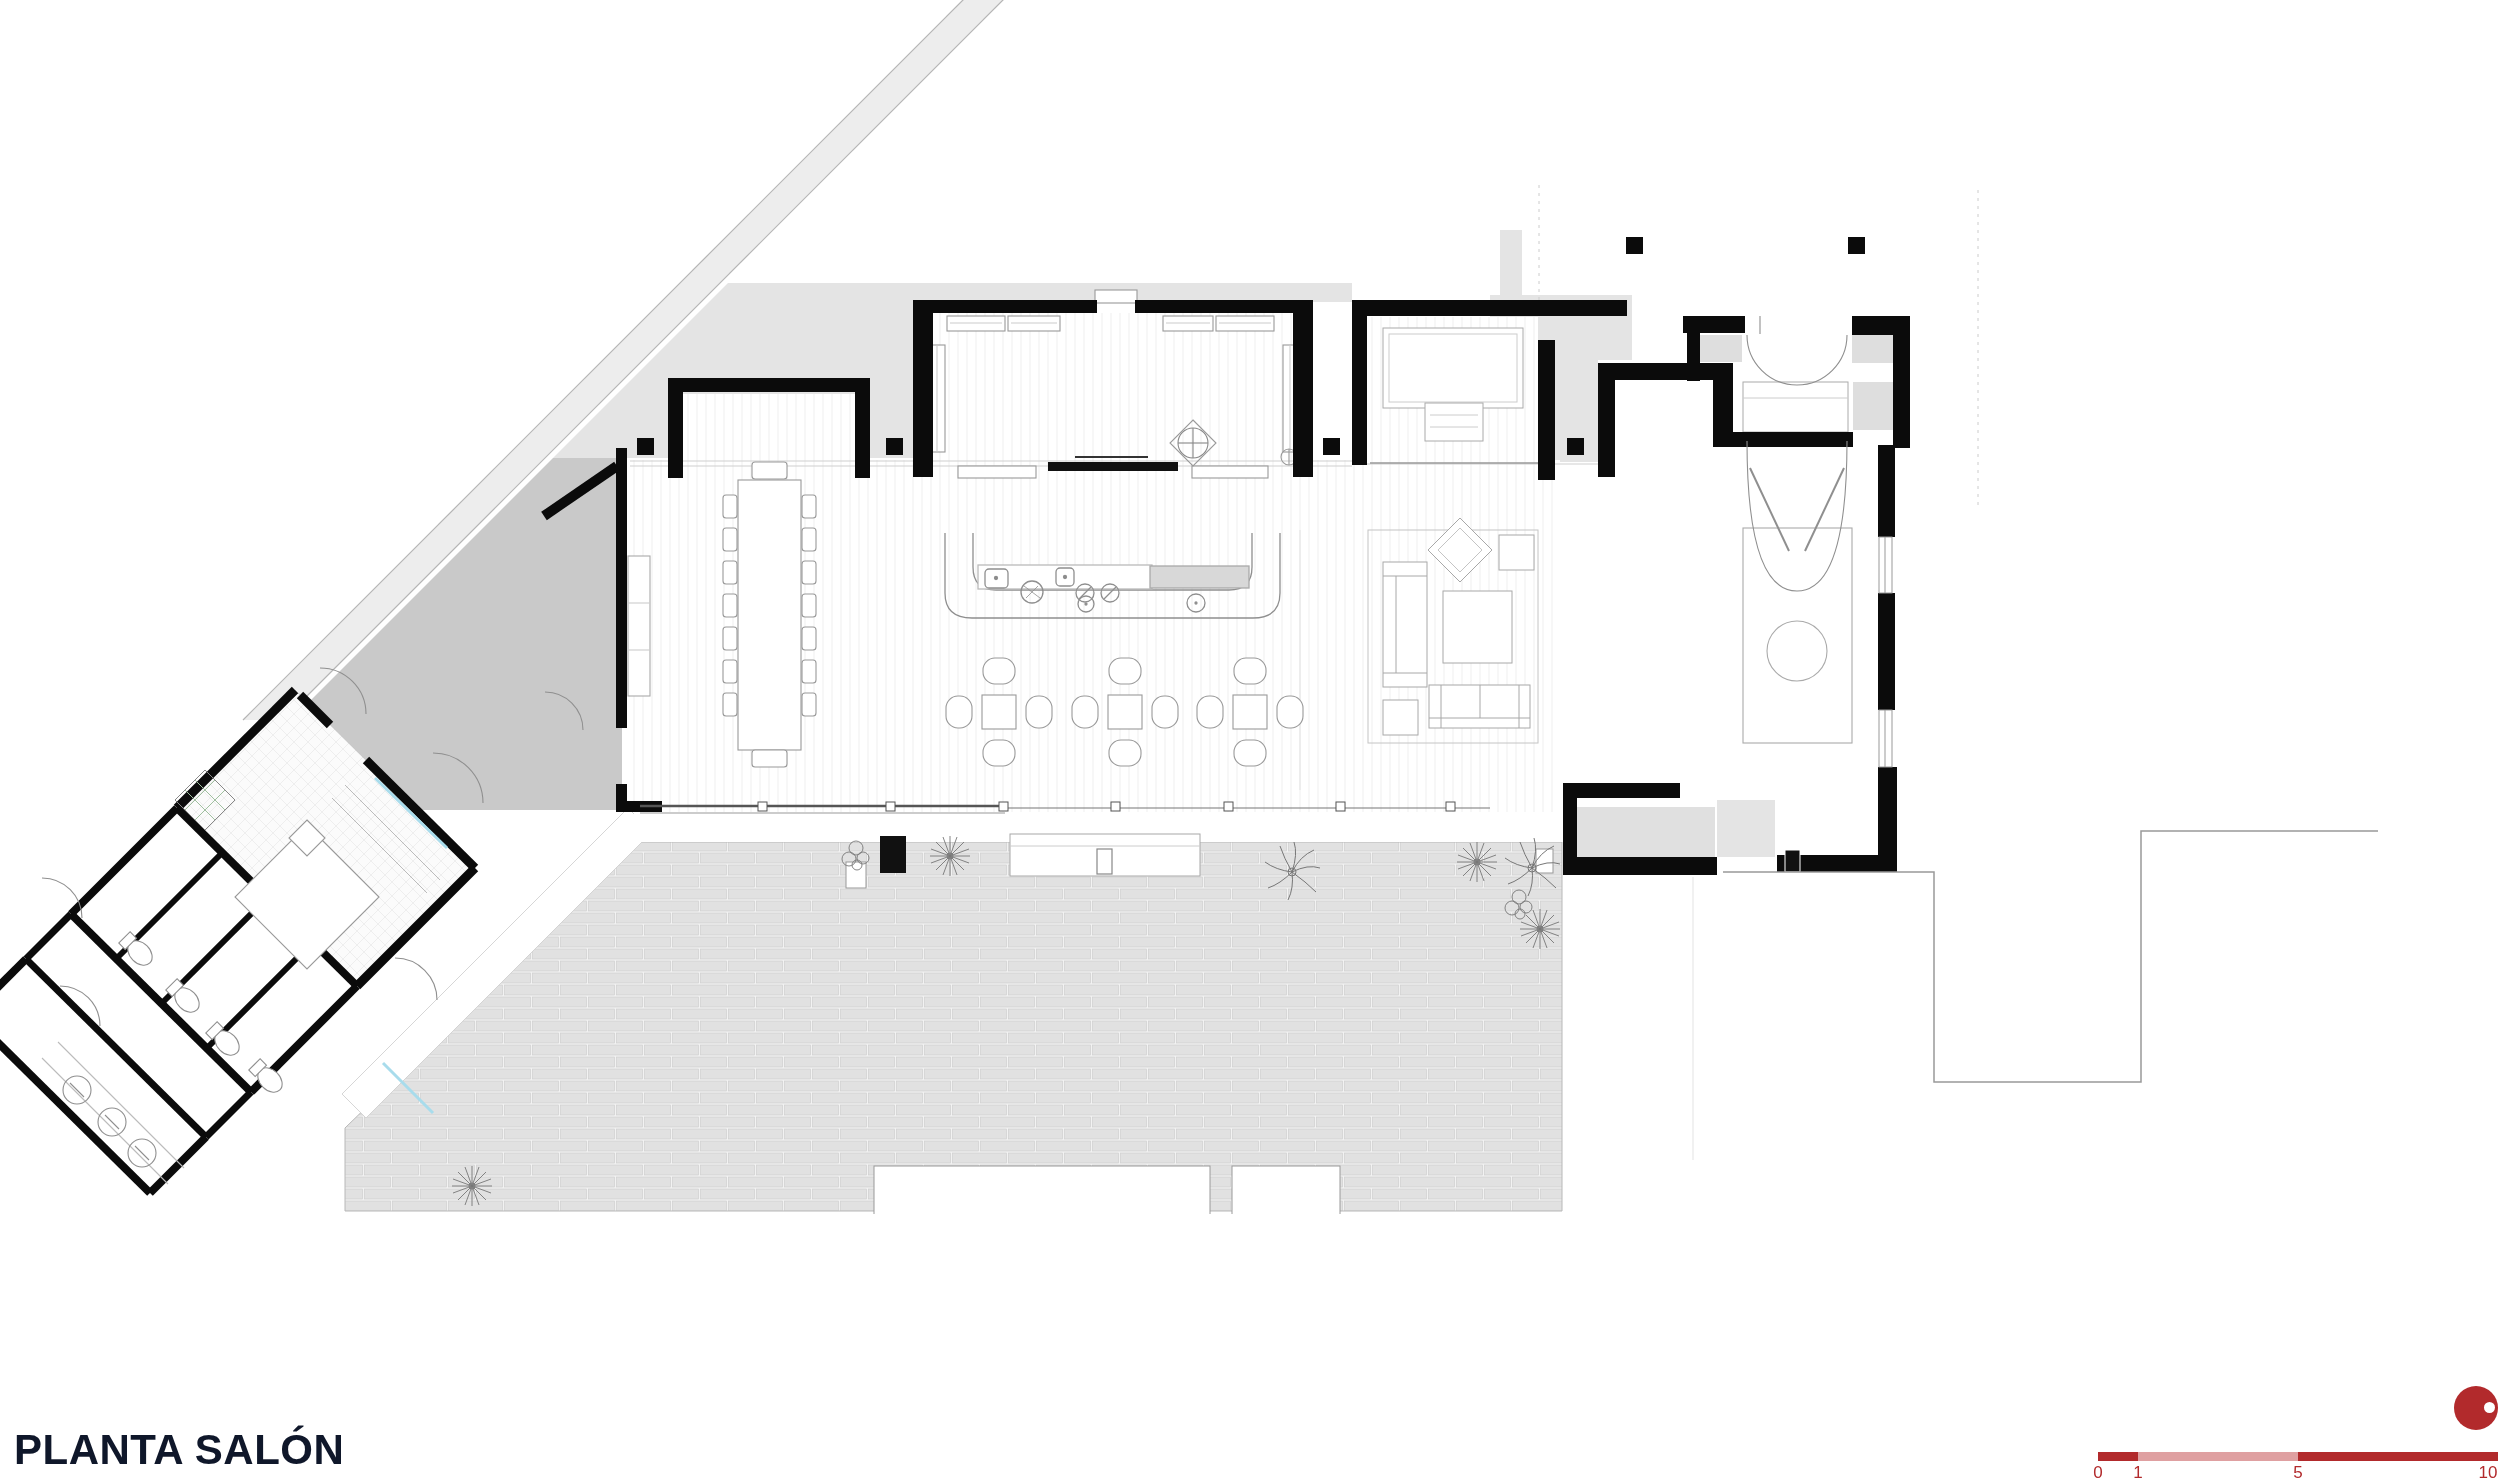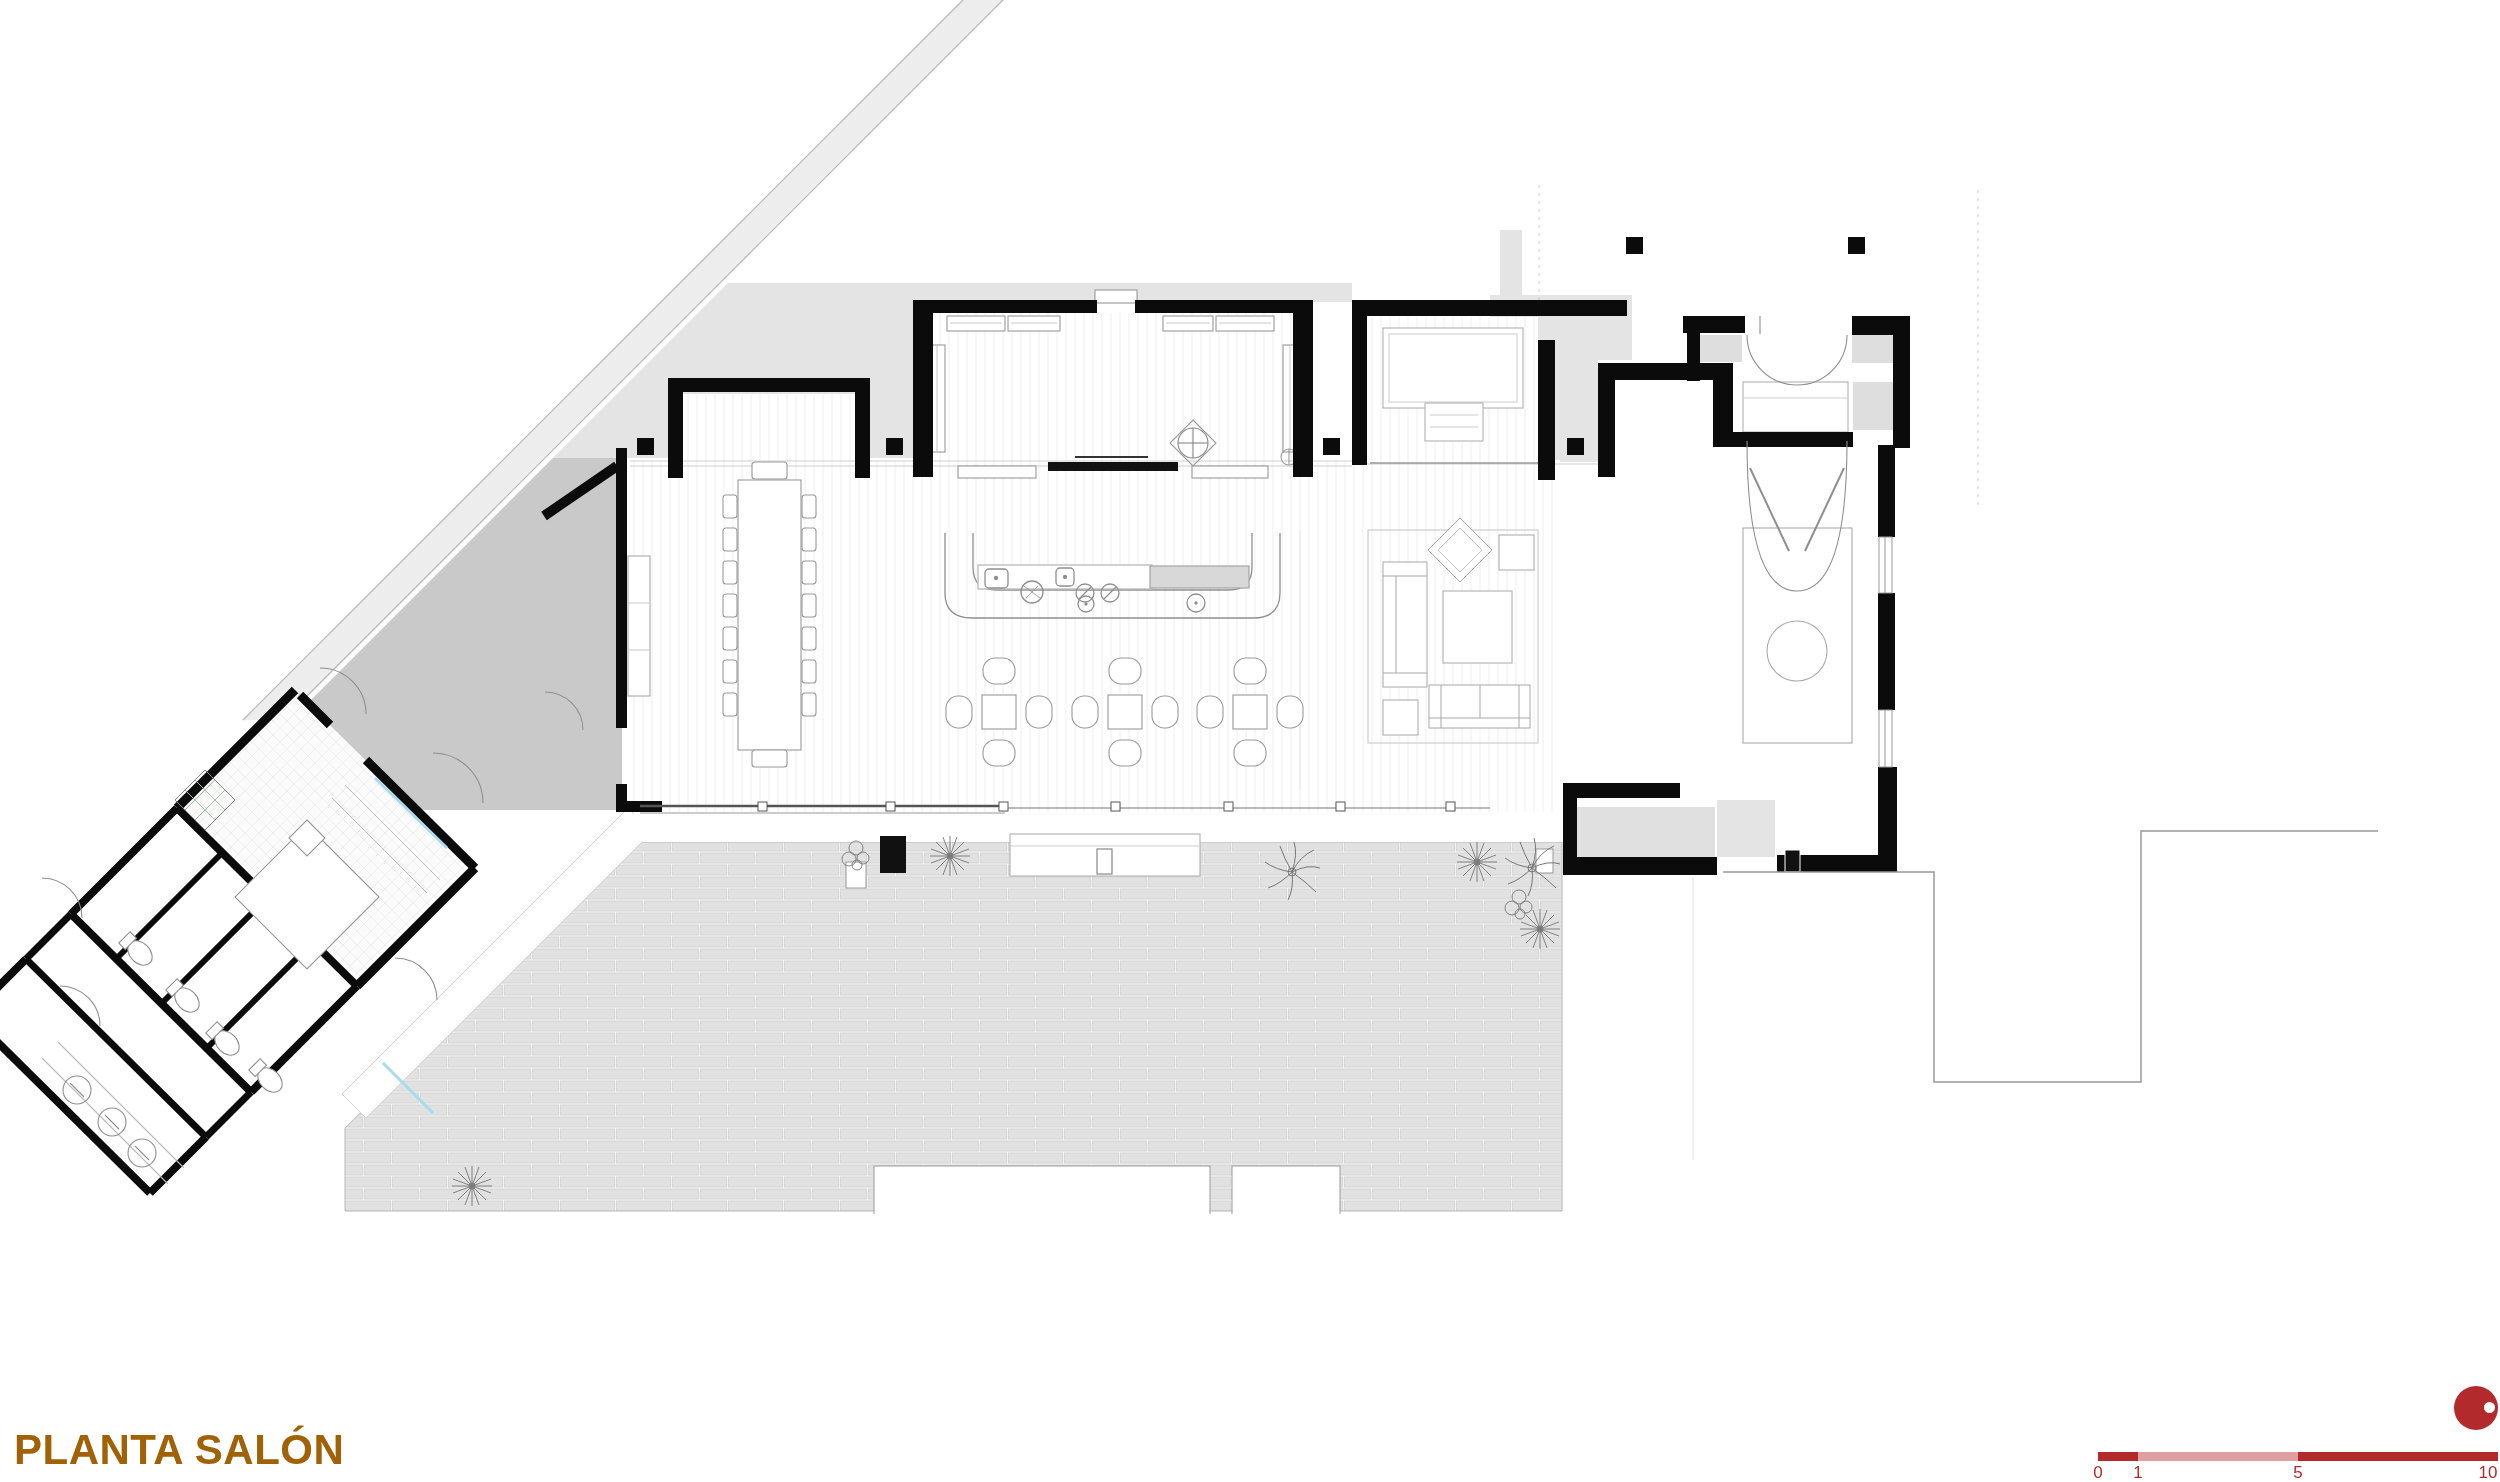--- a/index.html
+++ b/index.html
@@ -1,20 +1,20 @@
 <!DOCTYPE html>
 <html><head>
 <meta charset="utf-8">
 <style>
   html,body{margin:0;padding:0;background:#ffffff;}
   .sheet{position:relative;width:2500px;height:1482px;background:#fff;overflow:hidden;
          font-family:"Liberation Sans", sans-serif;}
   .sheet svg{position:absolute;left:0;top:0;}
   .plan-title{position:absolute;left:14px;top:1426px;font-size:42px;font-weight:700;
-              letter-spacing:.5px;color:#a16207;white-space:nowrap;}
+              letter-spacing:.5px;color:#0f172a;white-space:nowrap;}
   .scalebar{position:absolute;left:0;top:0;width:100%;height:100%;pointer-events:none;}
   .seg{position:absolute;height:9px;top:1452px;}
   .seg.dark{background:#b22a2c;}
   .seg.light{background:#dfa0a1;}
   .tick{position:absolute;top:1463px;transform:translateX(-50%);font-size:17px;color:#b22a2c;}
   .marker{position:absolute;left:2454px;top:1386px;width:44px;height:44px;border-radius:50%;
           background:#b22a2c;}
   .marker .dot{position:absolute;left:30px;top:16px;width:11px;height:11px;border-radius:50%;
           background:#ffffff;}
 </style>

